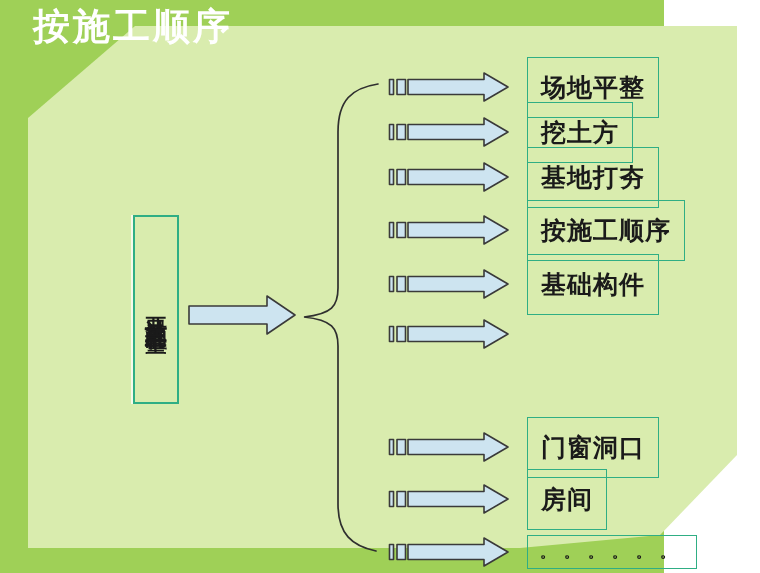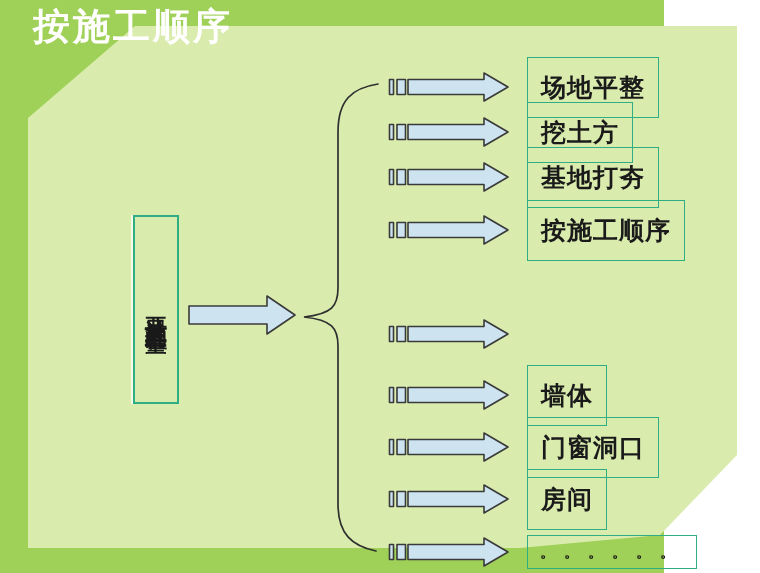--- a/index.html
+++ b/index.html
@@ -119,39 +119,39 @@
     <svg class="sarrow" width="122" height="36" viewBox="0 0 122 36">
         <rect class="shape-fill" x="1.5" y="10.5" width="4" height="15"></rect>
         <rect class="shape-fill" x="9" y="10.5" width="8.5" height="15"></rect>
         <polygon class="shape-fill" points="20,10.5 96,10.5 96,4 120,18 96,32 96,25.5 20,25.5"></polygon>
       </svg>
     <div class="label-box">
         <span>按施工顺序</span>
       </div>
   </div>
 
+  <div class="row" style="top:266px">
+    <svg class="sarrow" width="122" height="36" viewBox="0 0 122 36">
+        <rect class="shape-fill" x="1.5" y="10.5" width="4" height="15"></rect>
+        <rect class="shape-fill" x="9" y="10.5" width="8.5" height="15"></rect>
+        <polygon class="shape-fill" points="20,10.5 96,10.5 96,4 120,18 96,32 96,25.5 20,25.5"></polygon>
+      </svg>
+    <div class="label-box">
+        <span>基础构件</span>
+      </div>
+  </div>
 
   <div class="row" style="top:316px">
     <svg class="sarrow" width="122" height="36" viewBox="0 0 122 36">
         <rect class="shape-fill" x="1.5" y="10.5" width="4" height="15"></rect>
         <rect class="shape-fill" x="9" y="10.5" width="8.5" height="15"></rect>
         <polygon class="shape-fill" points="20,10.5 96,10.5 96,4 120,18 96,32 96,25.5 20,25.5"></polygon>
       </svg>
   </div>
 
-  <div class="row" style="top:377px">
-    <svg class="sarrow" width="122" height="36" viewBox="0 0 122 36">
-        <rect class="shape-fill" x="1.5" y="10.5" width="4" height="15"></rect>
-        <rect class="shape-fill" x="9" y="10.5" width="8.5" height="15"></rect>
-        <polygon class="shape-fill" points="20,10.5 96,10.5 96,4 120,18 96,32 96,25.5 20,25.5"></polygon>
-      </svg>
-    <div class="label-box">
-        <span>墙体</span>
-      </div>
-  </div>
 
   <div class="row" style="top:429px">
     <svg class="sarrow" width="122" height="36" viewBox="0 0 122 36">
         <rect class="shape-fill" x="1.5" y="10.5" width="4" height="15"></rect>
         <rect class="shape-fill" x="9" y="10.5" width="8.5" height="15"></rect>
         <polygon class="shape-fill" points="20,10.5 96,10.5 96,4 120,18 96,32 96,25.5 20,25.5"></polygon>
       </svg>
     <div class="label-box">
         <span>门窗洞口</span>
       </div>

